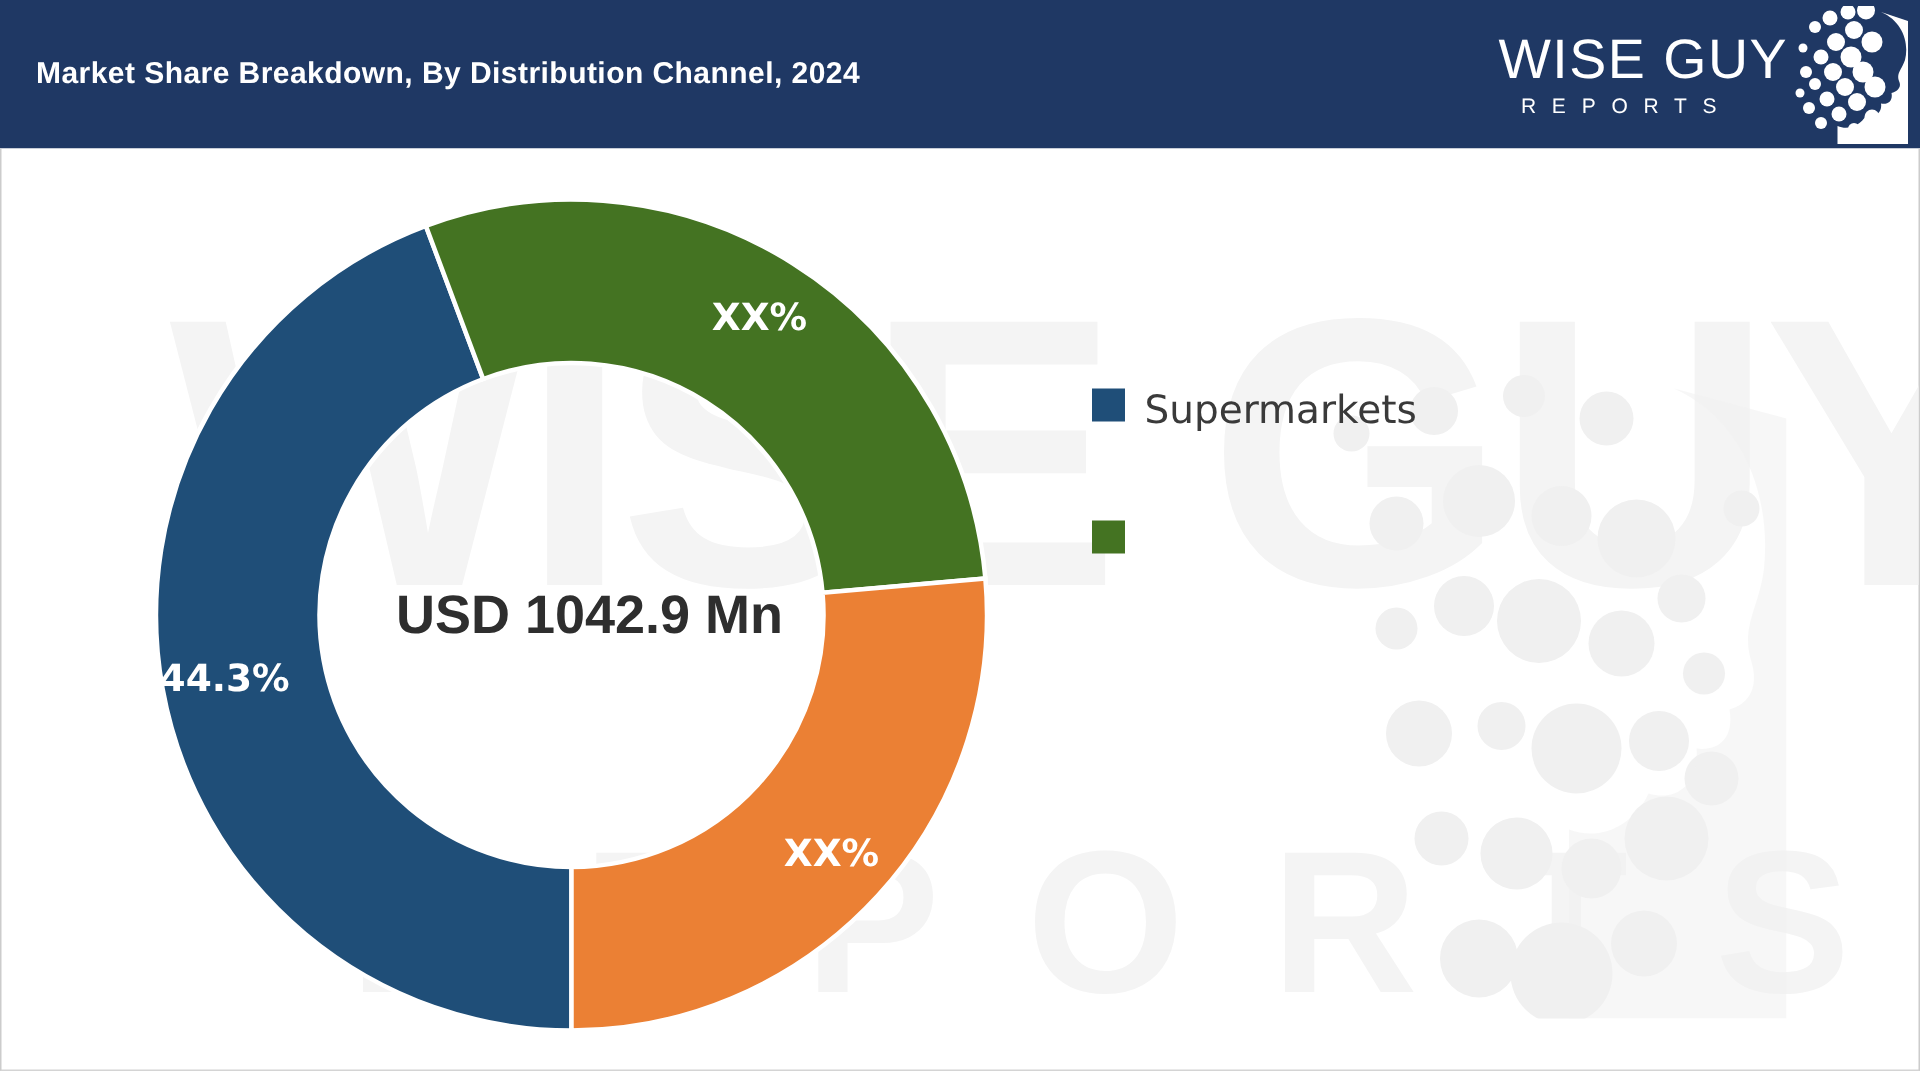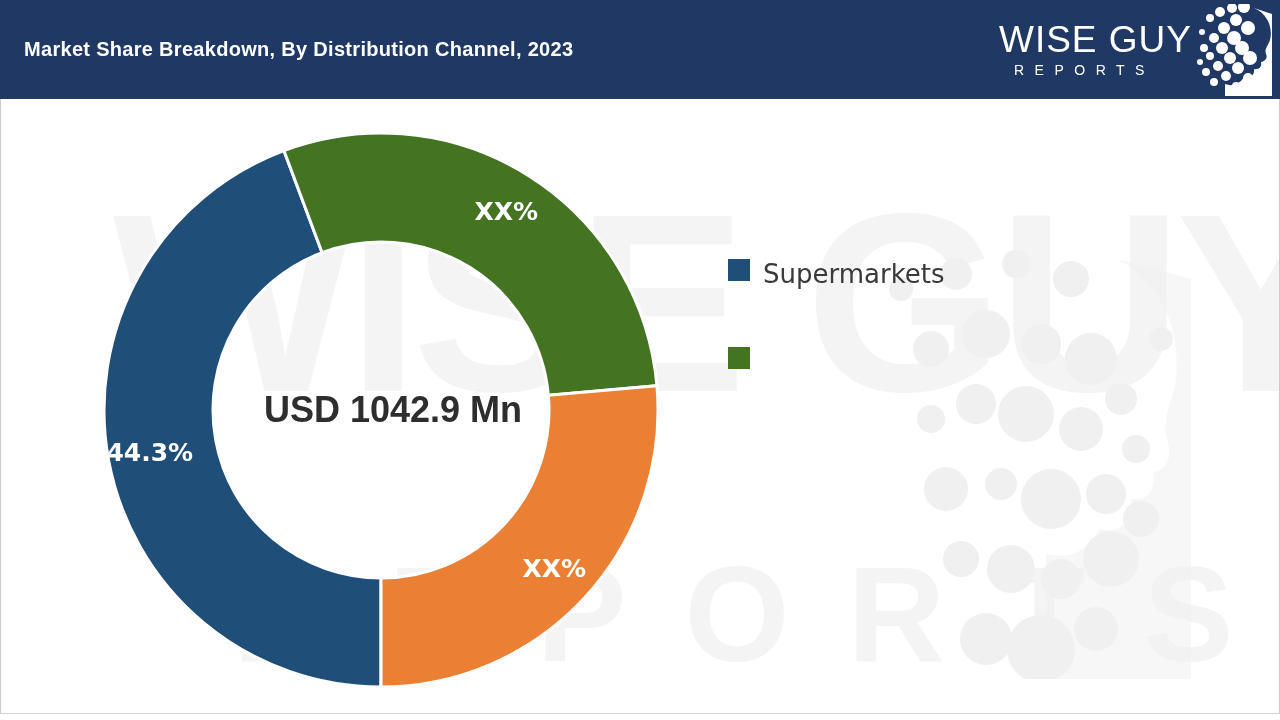--- a/index.html
+++ b/index.html
@@ -35,21 +35,21 @@
   .swatch{width:22px;height:22px;margin-right:13px;flex:0 0 auto;}
   .legend-label{font-family:"DejaVu Sans","Liberation Sans",sans-serif;font-size:26px;color:#3a3a3a;
                 white-space:nowrap;}
 </style>
 </head>
 <body>
 
 <div class="page">
 
   <header class="topbar">
-    <h1 class="title">Market Share Breakdown, By Distribution Channel, 2023</h1>
+    <h1 class="title">Market Share Breakdown, By Distribution Channel, 2024</h1>
     <div class="logo">
       <div class="logo-text">
         <span class="logo-line1">WISE GUY</span>
         <span class="logo-line2">REPORTS</span>
       </div>
       <svg class="logo-face" width="78" height="92" viewBox="0 0 78 92">
         <g fill="#ffffff">
           <path d="M60,4 C74,10 79,24 76,36 C74,42 70,45 72,50 C74,54 71,57 67,58 C68,63 65,66 60,65 C61,71 56,75 50,73 C46,80 38,83 31,80 L31,92 L78,92 L78,10 Z"></path>
           <circle cx="8" cy="28" r="3"></circle>
             <circle cx="16" cy="14" r="4"></circle>

